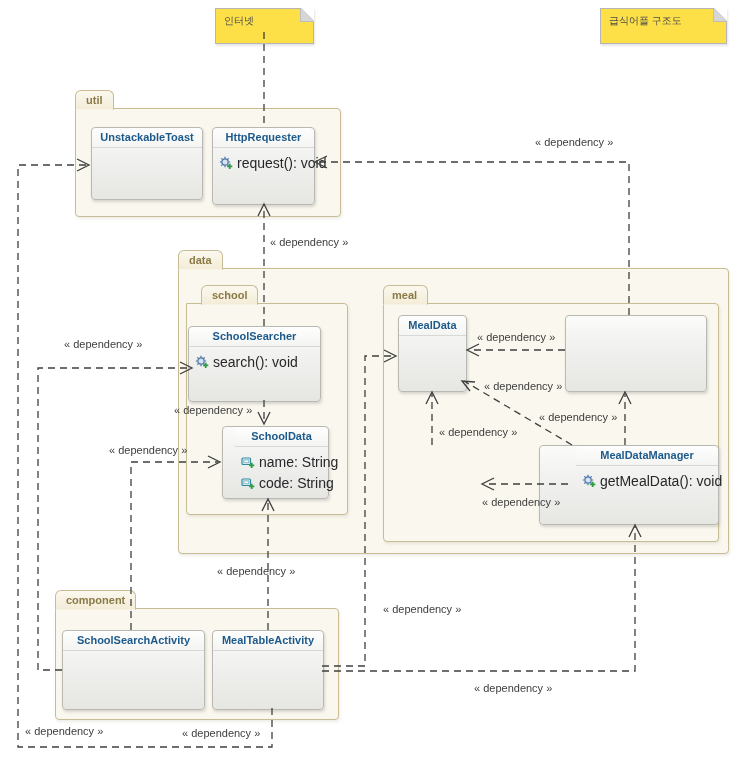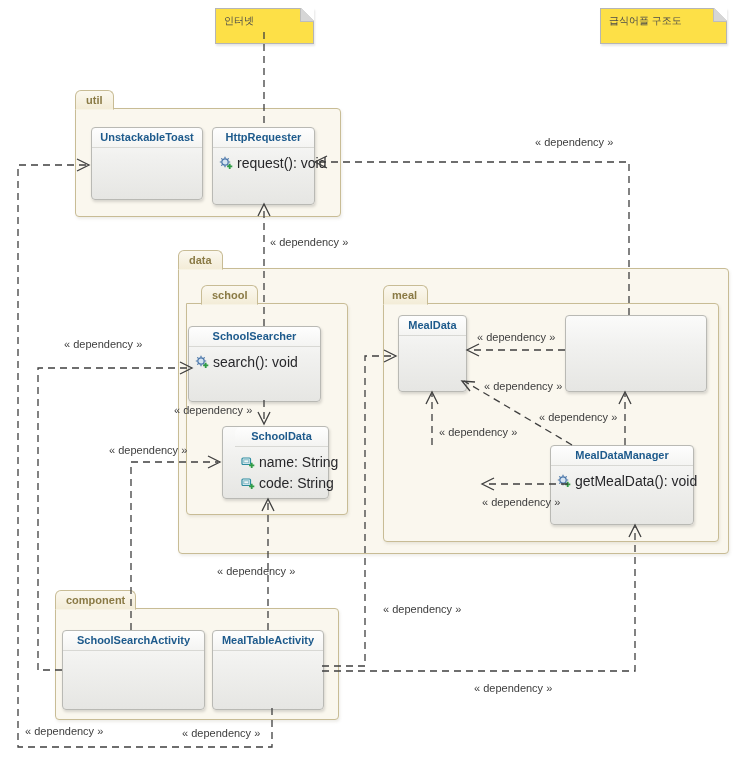--- a/index.html
+++ b/index.html
@@ -134,21 +134,21 @@
   <div class="cls" style="left:398px;top:315px;width:67px;height:75px;">
     <div class="cls-title">MealData</div>
     <div class="cls-body"></div>
   </div>
 
   <div class="cls" style="left:565px;top:315px;width:140px;height:75px;">
     <div class="cls-body"></div>
   </div>
 
 
-  <div class="cls" style="left:550px;top:445px;width:142px;height:78px;">
+  <div class="cls" style="left:539px;top:445px;width:142px;height:78px;padding-left:36px;">
     <div class="cls-title">MealDataManager</div>
     <div class="cls-body">
       <div class="member">
         <svg class="mi" width="14" height="14" viewBox="0 0 14 14">
           <g fill="none" stroke="#4572a7" stroke-width="1.2">
             <circle cx="6" cy="6" r="3.2" fill="#d6e4f2"></circle>
             <path d="M6 .8V2.4M6 9.6v1.6M.8 6H2.4M9.6 6h1.6M2.3 2.3l1.1 1.1M8.6 8.6l1.1 1.1M9.7 2.3L8.6 3.4M3.4 8.6L2.3 9.7"></path>
           </g>
           <path d="M10.7 7.8v5.2M8.1 10.4h5.2" stroke="#2f9c45" stroke-width="1.8" fill="none"></path>
         </svg>

